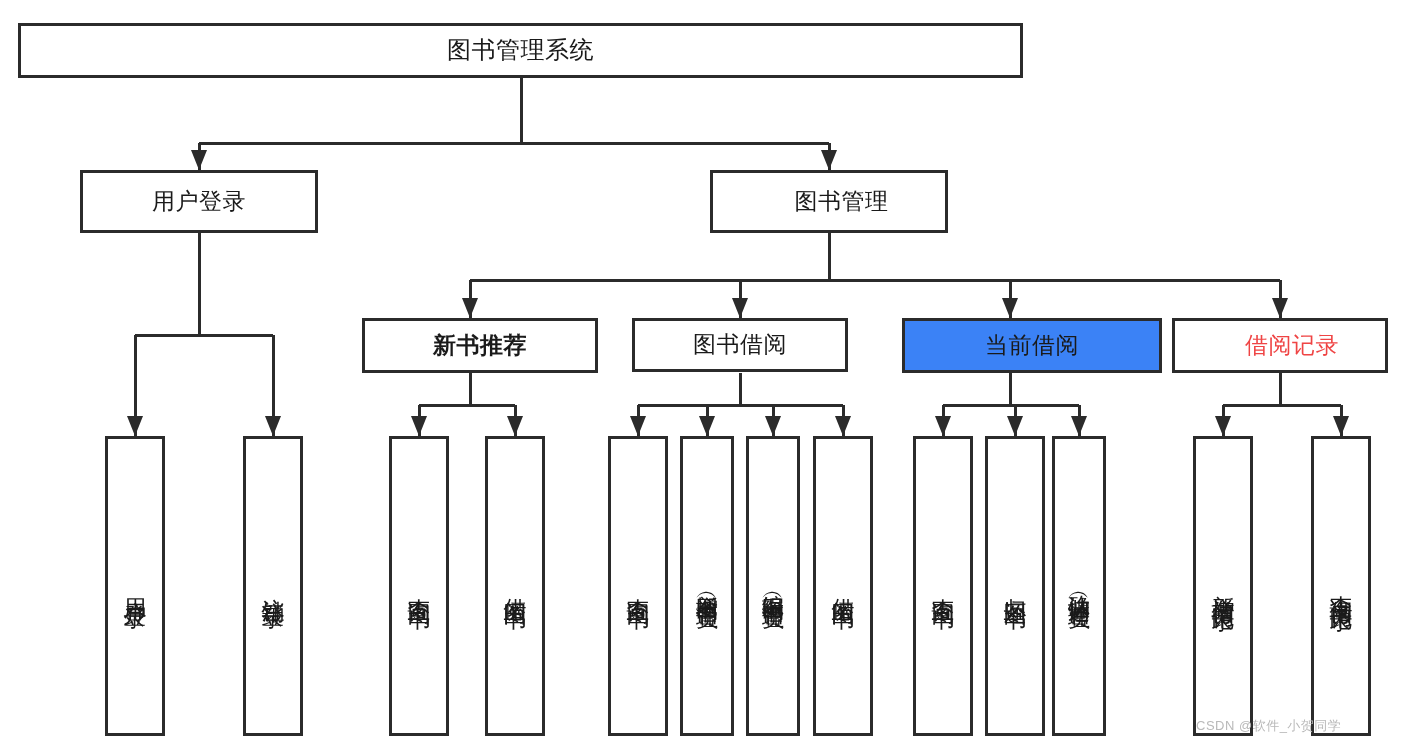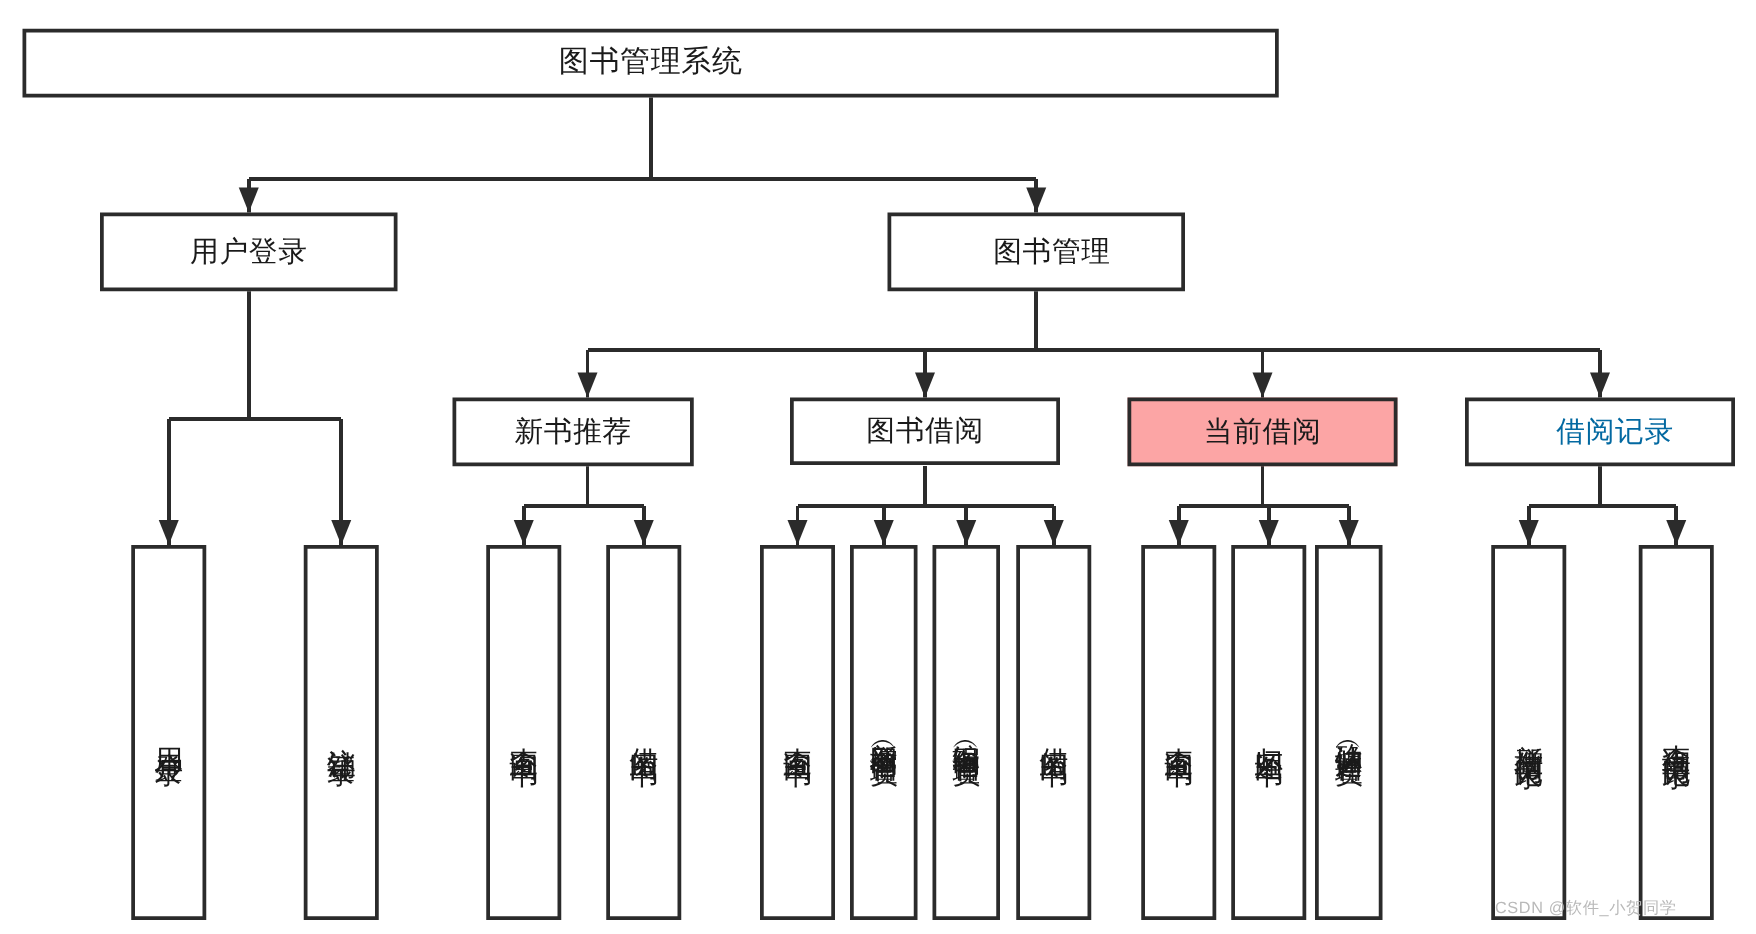--- a/index.html
+++ b/index.html
@@ -137,30 +137,30 @@
   <div id="nodes">
       <div class="node horiz root" style="left: 18px; top: 23px; width: 1005px; height: 55px; border-color: rgb(43, 43, 43); background: rgb(255, 255, 255); color: rgb(26, 26, 26);">
         <span class="lbl">图书管理系统</span>
       </div>
       <div class="node horiz" style="left: 80px; top: 170px; width: 238px; height: 63px; border-color: rgb(43, 43, 43); background: rgb(255, 255, 255); color: rgb(26, 26, 26);">
         <span class="lbl">用户登录</span>
       </div>
       <div class="node horiz" style="left: 710px; top: 170px; width: 238px; height: 63px; border-color: rgb(43, 43, 43); background: rgb(255, 255, 255); color: rgb(26, 26, 26); padding-left: 25px;">
         <span class="lbl">图书管理</span>
       </div>
-      <div class="node horiz" style="left: 362px; top: 318px; width: 193px; height: 55px; border-color: rgb(43, 43, 43); background: rgb(255, 255, 255); color: rgb(26, 26, 26);">
+      <div class="node horiz" style="left: 362px; top: 318px; width: 236px; height: 55px; border-color: rgb(43, 43, 43); background: rgb(255, 255, 255); color: rgb(26, 26, 26); font-weight: bold;">
         <span class="lbl">新书推荐</span>
       </div>
       <div class="node horiz" style="left: 632px; top: 318px; width: 216px; height: 54px; border-color: rgb(43, 43, 43); background: rgb(255, 255, 255); color: rgb(26, 26, 26);">
         <span class="lbl">图书借阅</span>
       </div>
-      <div class="node horiz" style="left: 902px; top: 318px; width: 216px; height: 55px; border-color: rgb(43, 43, 43); background: #fca5a5; color: rgb(26, 26, 26);">
+      <div class="node horiz" style="left: 902px; top: 318px; width: 260px; height: 55px; border-color: rgb(43, 43, 43); background: #3b82f6; color: rgb(26, 26, 26);">
         <span class="lbl">当前借阅</span>
       </div>
-      <div class="node horiz" style="left: 1172px; top: 318px; width: 216px; height: 55px; border-color: rgb(43, 43, 43); background: rgb(255, 255, 255); color: #0369a1; padding-left: 24px;">
+      <div class="node horiz" style="left: 1172px; top: 318px; width: 216px; height: 55px; border-color: rgb(43, 43, 43); background: rgb(255, 255, 255); color: #ef4444; padding-left: 24px;">
         <span class="lbl">借阅记录</span>
       </div>
       <div class="node vert" style="left: 105px; top: 436px; width: 60px; height: 300px; border-color: rgb(43, 43, 43); background: rgb(255, 255, 255); color: rgb(26, 26, 26);">
         <span class="lbl">用户登录</span>
       </div>
       <div class="node vert" style="left: 243px; top: 436px; width: 60px; height: 300px; border-color: rgb(43, 43, 43); background: rgb(255, 255, 255); color: rgb(26, 26, 26);">
         <span class="lbl">注销登录</span>
       </div>
       <div class="node vert" style="left: 389px; top: 436px; width: 60px; height: 300px; border-color: rgb(43, 43, 43); background: rgb(255, 255, 255); color: rgb(26, 26, 26);">
         <span class="lbl">查询图书</span>

